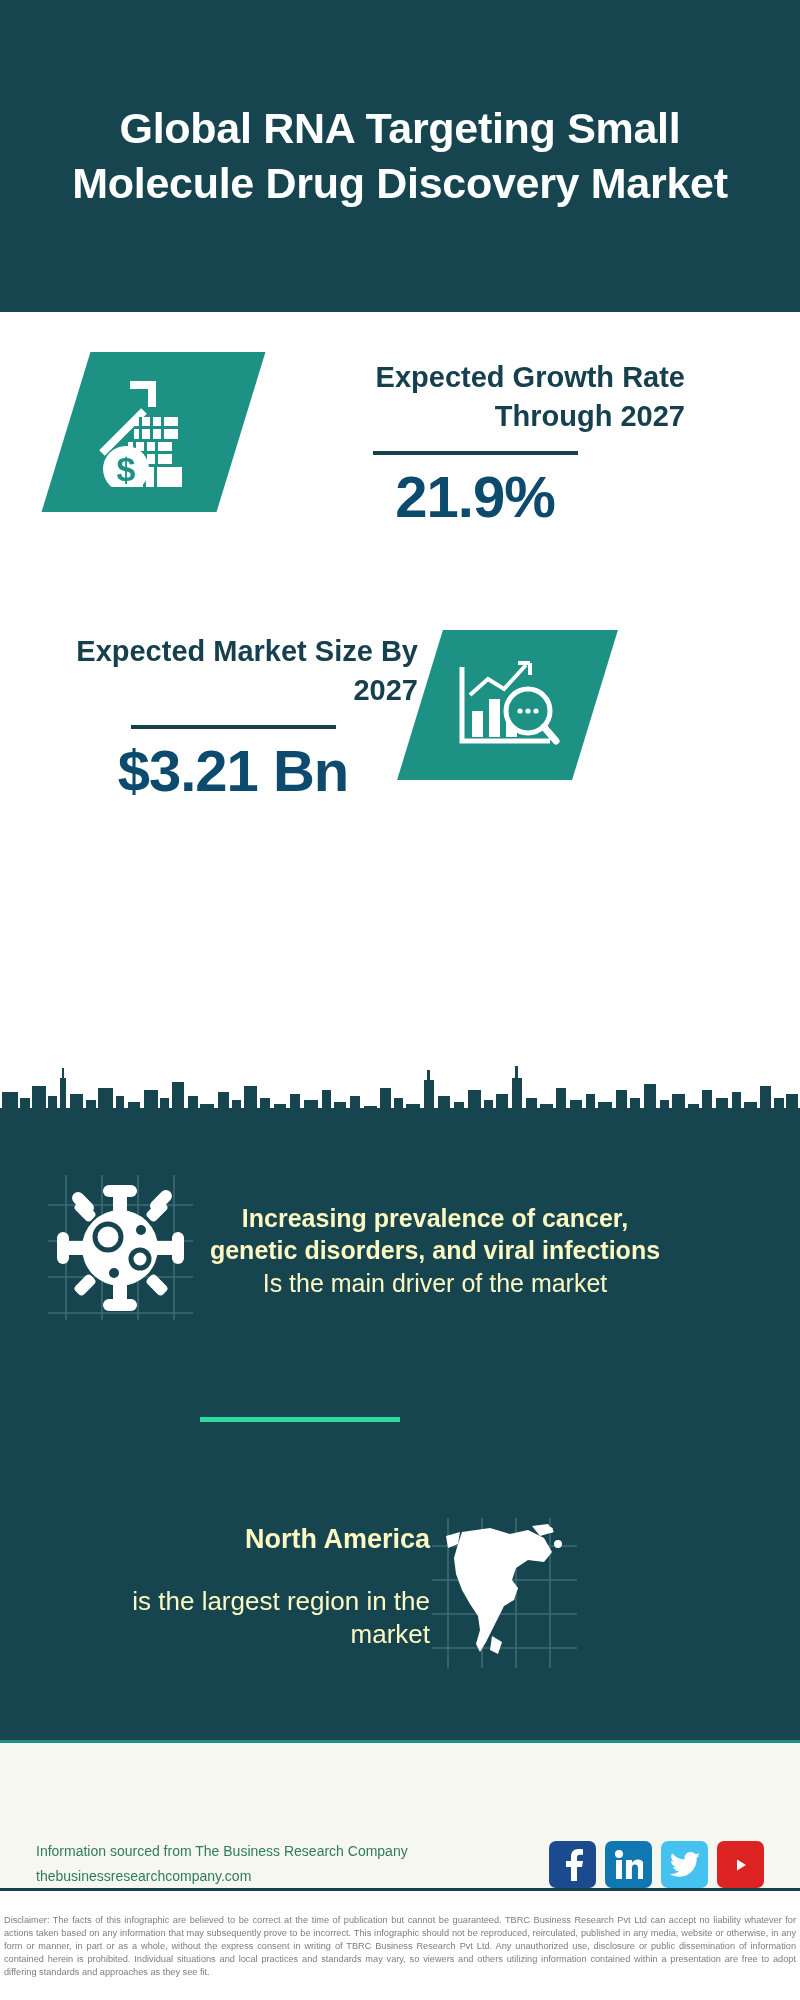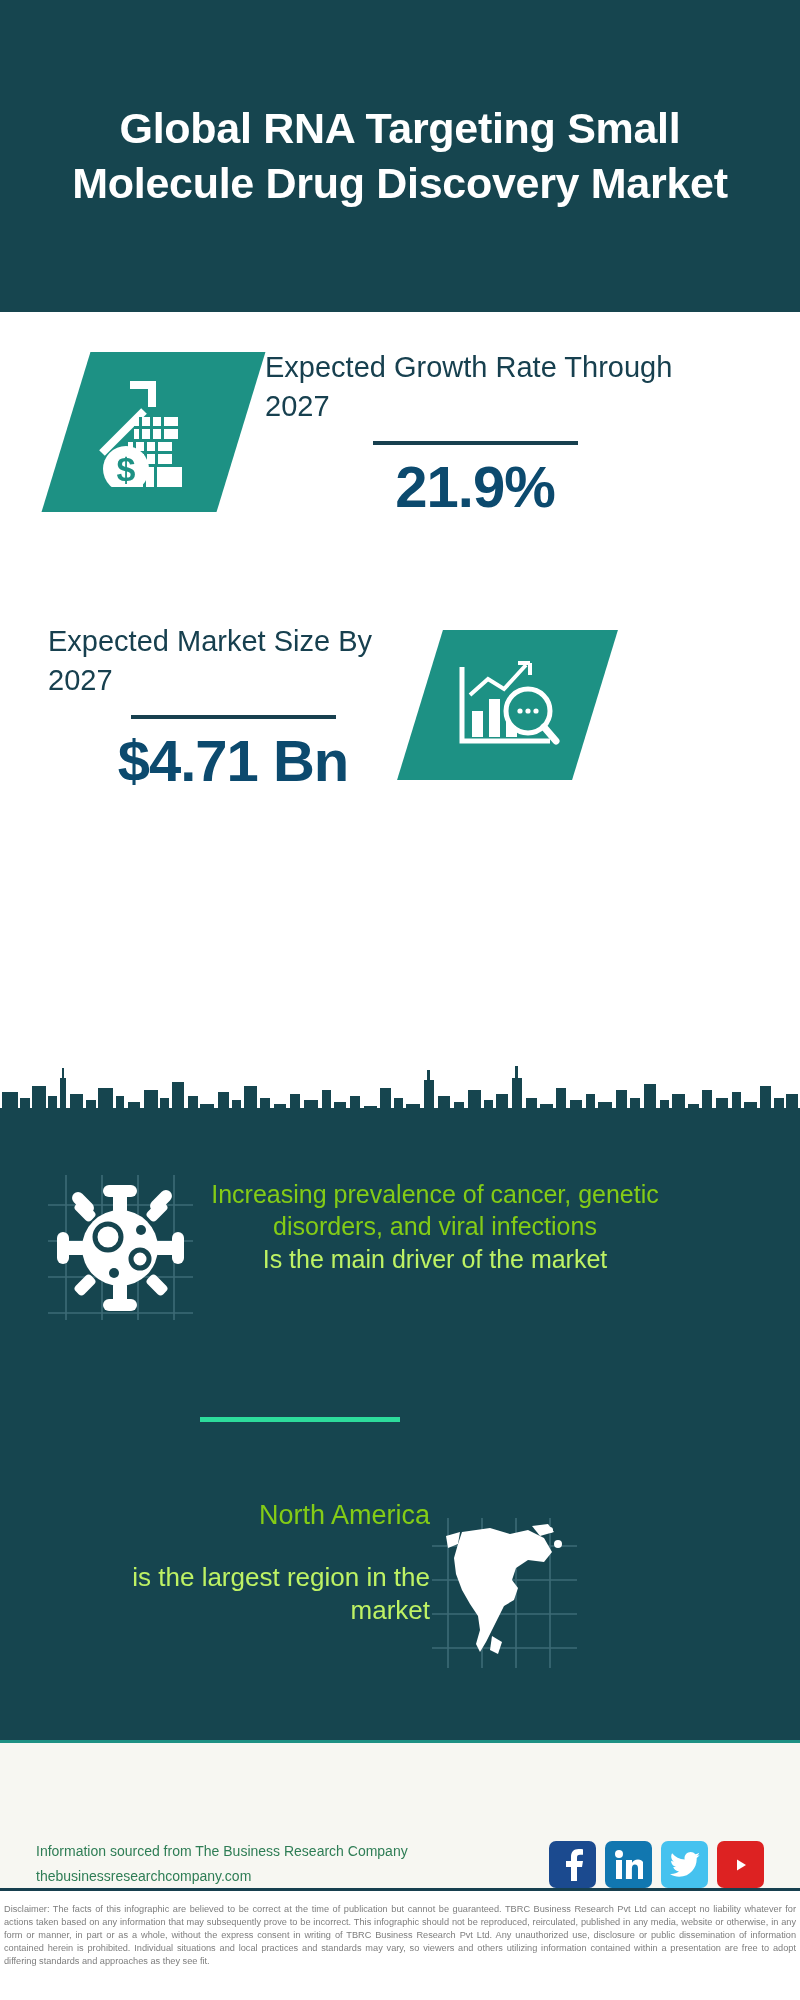--- a/index.html
+++ b/index.html
@@ -46,23 +46,24 @@
     transform:skewX(17deg);
     width:100%; height:100%;
     display:flex; align-items:center; justify-content:center;
   }
 
   .stat-row{ position:absolute; }
 
   .stat-head{
     color:#17404f;
     font-size:29px;
-    font-weight:normal;
+    font-weight:bold;
     line-height:1.33;
-    text-align:left;
+    text-align:right;
+    margin-top:10px;
   }
   .rule{
     height:4px;
     background:#17404f;
     margin:16px auto 10px auto;
     width:205px;
   }
   .stat-val{
     color:#0c4a6e;
     font-size:58px;
@@ -87,27 +88,28 @@
     background:#16454f;
   }
 
   .driver-block{
     position:absolute;
     left:200px; top:60px;
     width:470px;
     text-align:center;
   }
   .hl-green{
-    color:#84cc16;
-    font-weight:normal;
+    color:#fef9c3;
+    font-weight:bold;
     font-size:25px;
     line-height:1.29;
+    margin-top:24px;
   }
   .sub-white{
-    color:#bef264;
+    color:#fef9c3;
     font-size:25px;
     line-height:1.29;
   }
 
   .icon-box-left{
     position:absolute;
     left:48px; top:57px;
     width:145px; height:145px;
   }
   .icon-box-right{
@@ -155,21 +157,21 @@
   .s-li{background:#1177b0;}
   .s-tw{background:#45c2ef;}
   .s-yt{background:#dd2222;}
 
   .disclaimer-wrap{
     position:absolute;
     left:0; top:1888px;
     width:800px; height:112px;
     background:#ffffff;
     border-top:3px solid #17404f;
-    padding:12px 4px 0 4px;
+    padding:23px 4px 0 4px;
   }
   .disclaimer{
     color:#7d7d7d;
     font-size:9.2px;
     line-height:1.42;
     text-align:justify;
   }
 </style>
 </head>
 <body>
@@ -207,21 +209,21 @@
 
   <div class="stat-row" style="left:265px; top:36px; width:420px;">
     <div class="stat-head">Expected Growth Rate Through 2027</div>
     <div class="rule"></div>
     <div class="stat-val">21.9%</div>
   </div>
 
   <div class="stat-row" style="left:48px; top:310px; width:370px;">
     <div class="stat-head">Expected Market Size By 2027</div>
     <div class="rule"></div>
-    <div class="stat-val">$4.71 Bn</div>
+    <div class="stat-val">$3.21 Bn</div>
   </div>
 
   <div class="para" style="left:420px; top:318px; width:175px; height:150px;">
     <div class="para-inner">
       <svg width="112" height="100" viewBox="0 0 112 100">
         <path d="M10 12 L10 86 L98 86" stroke="#fff" stroke-width="5" fill="none"></path>
         <rect x="20" y="56" width="11" height="26" fill="#fff"></rect>
         <rect x="37" y="44" width="11" height="38" fill="#fff"></rect>
         <rect x="54" y="62" width="11" height="20" fill="#fff"></rect>
         <path d="M18 40 L36 24 L52 34 L74 10" stroke="#fff" stroke-width="4" fill="none"></path>

